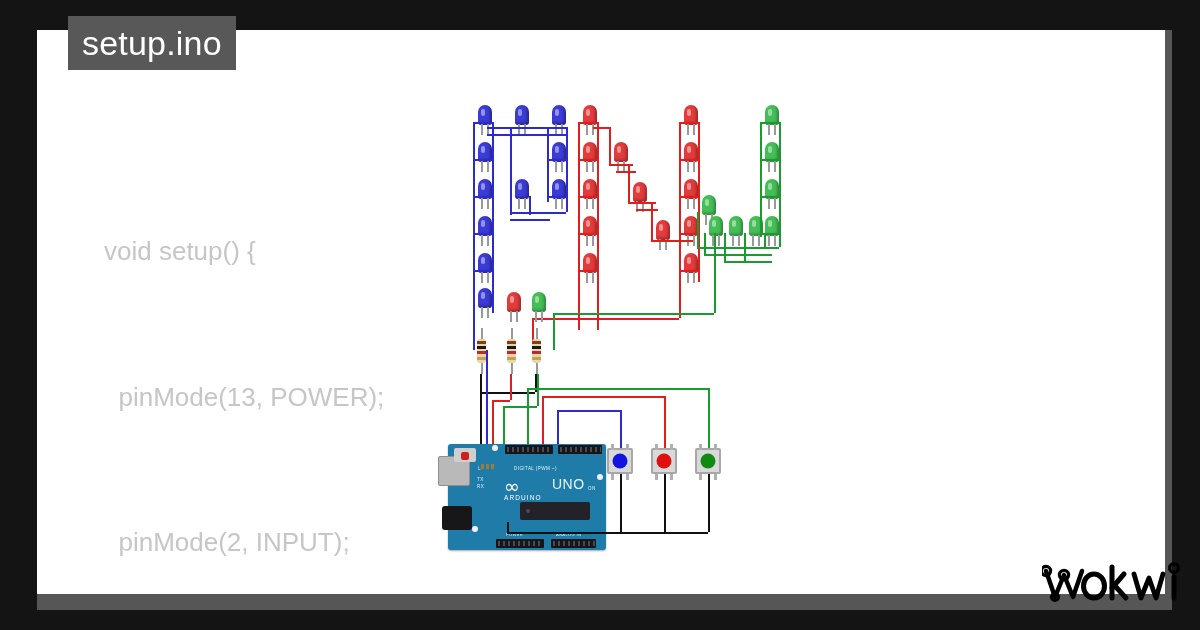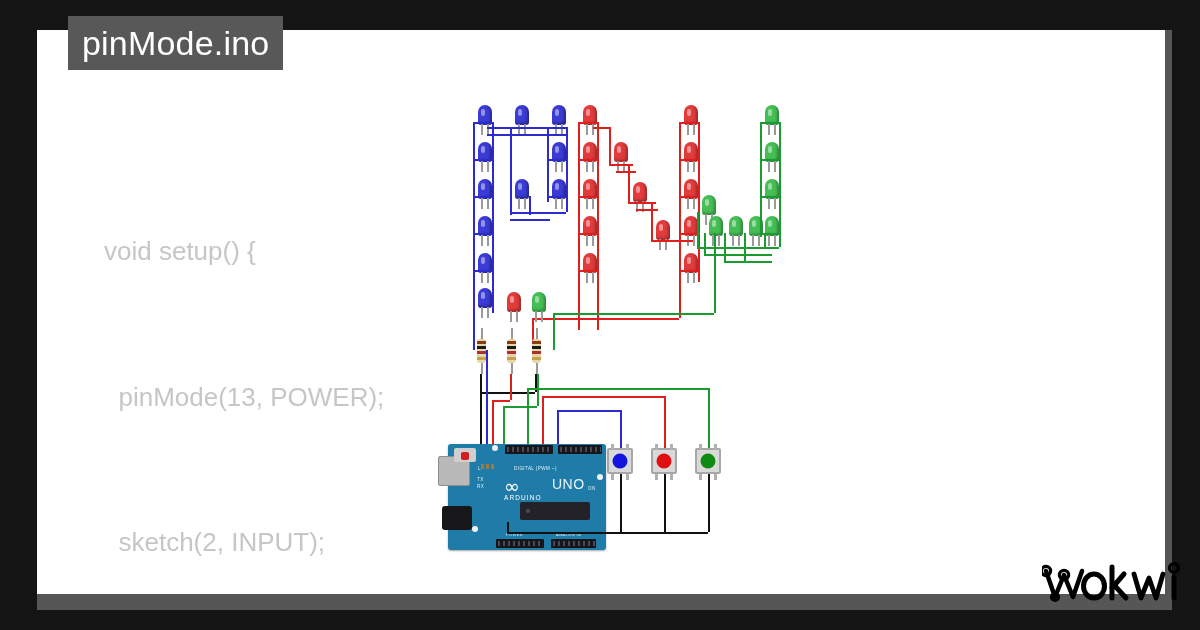--- a/index.html
+++ b/index.html
@@ -744,21 +744,21 @@
         <div class="wire v wk" style="left:627px;top:444px;height:58px;"></div>
         <div class="wire v wk" style="left:671px;top:444px;height:58px;"></div>
         <div class="wire h wk" style="left:470px;top:502px;width:201px;"></div>
         <div class="wire v wk" style="left:470px;top:492px;height:10px;"></div>
       </div>
     </div>
 
     <div class="code">
       <span class="ln">void setup() {</span>
       <span class="ln">  pinMode(13, POWER);</span>
-      <span class="ln">  sketch(2, INPUT);</span>
+      <span class="ln">  pinMode(2, INPUT);</span>
       
       
       
       
       
       
       
       
     </div>
 
@@ -784,15 +784,15 @@
           <path d="M92 19 L99 43 L107 23 L114 43 L121 19"></path>
         </g>
 
         <path d="M132 22 L132 43" fill="none" stroke="#000" stroke-width="5" stroke-linecap="round"></path>
         <circle cx="132" cy="13" r="4.4" fill="none" stroke="#000" stroke-width="3.4"></circle>
       </svg>
     </div>
 
   </div>
 
-  <div class="file-tab">pinMode.ino</div>
+  <div class="file-tab">setup.ino</div>
 
 </div>
 
 </body></html>

